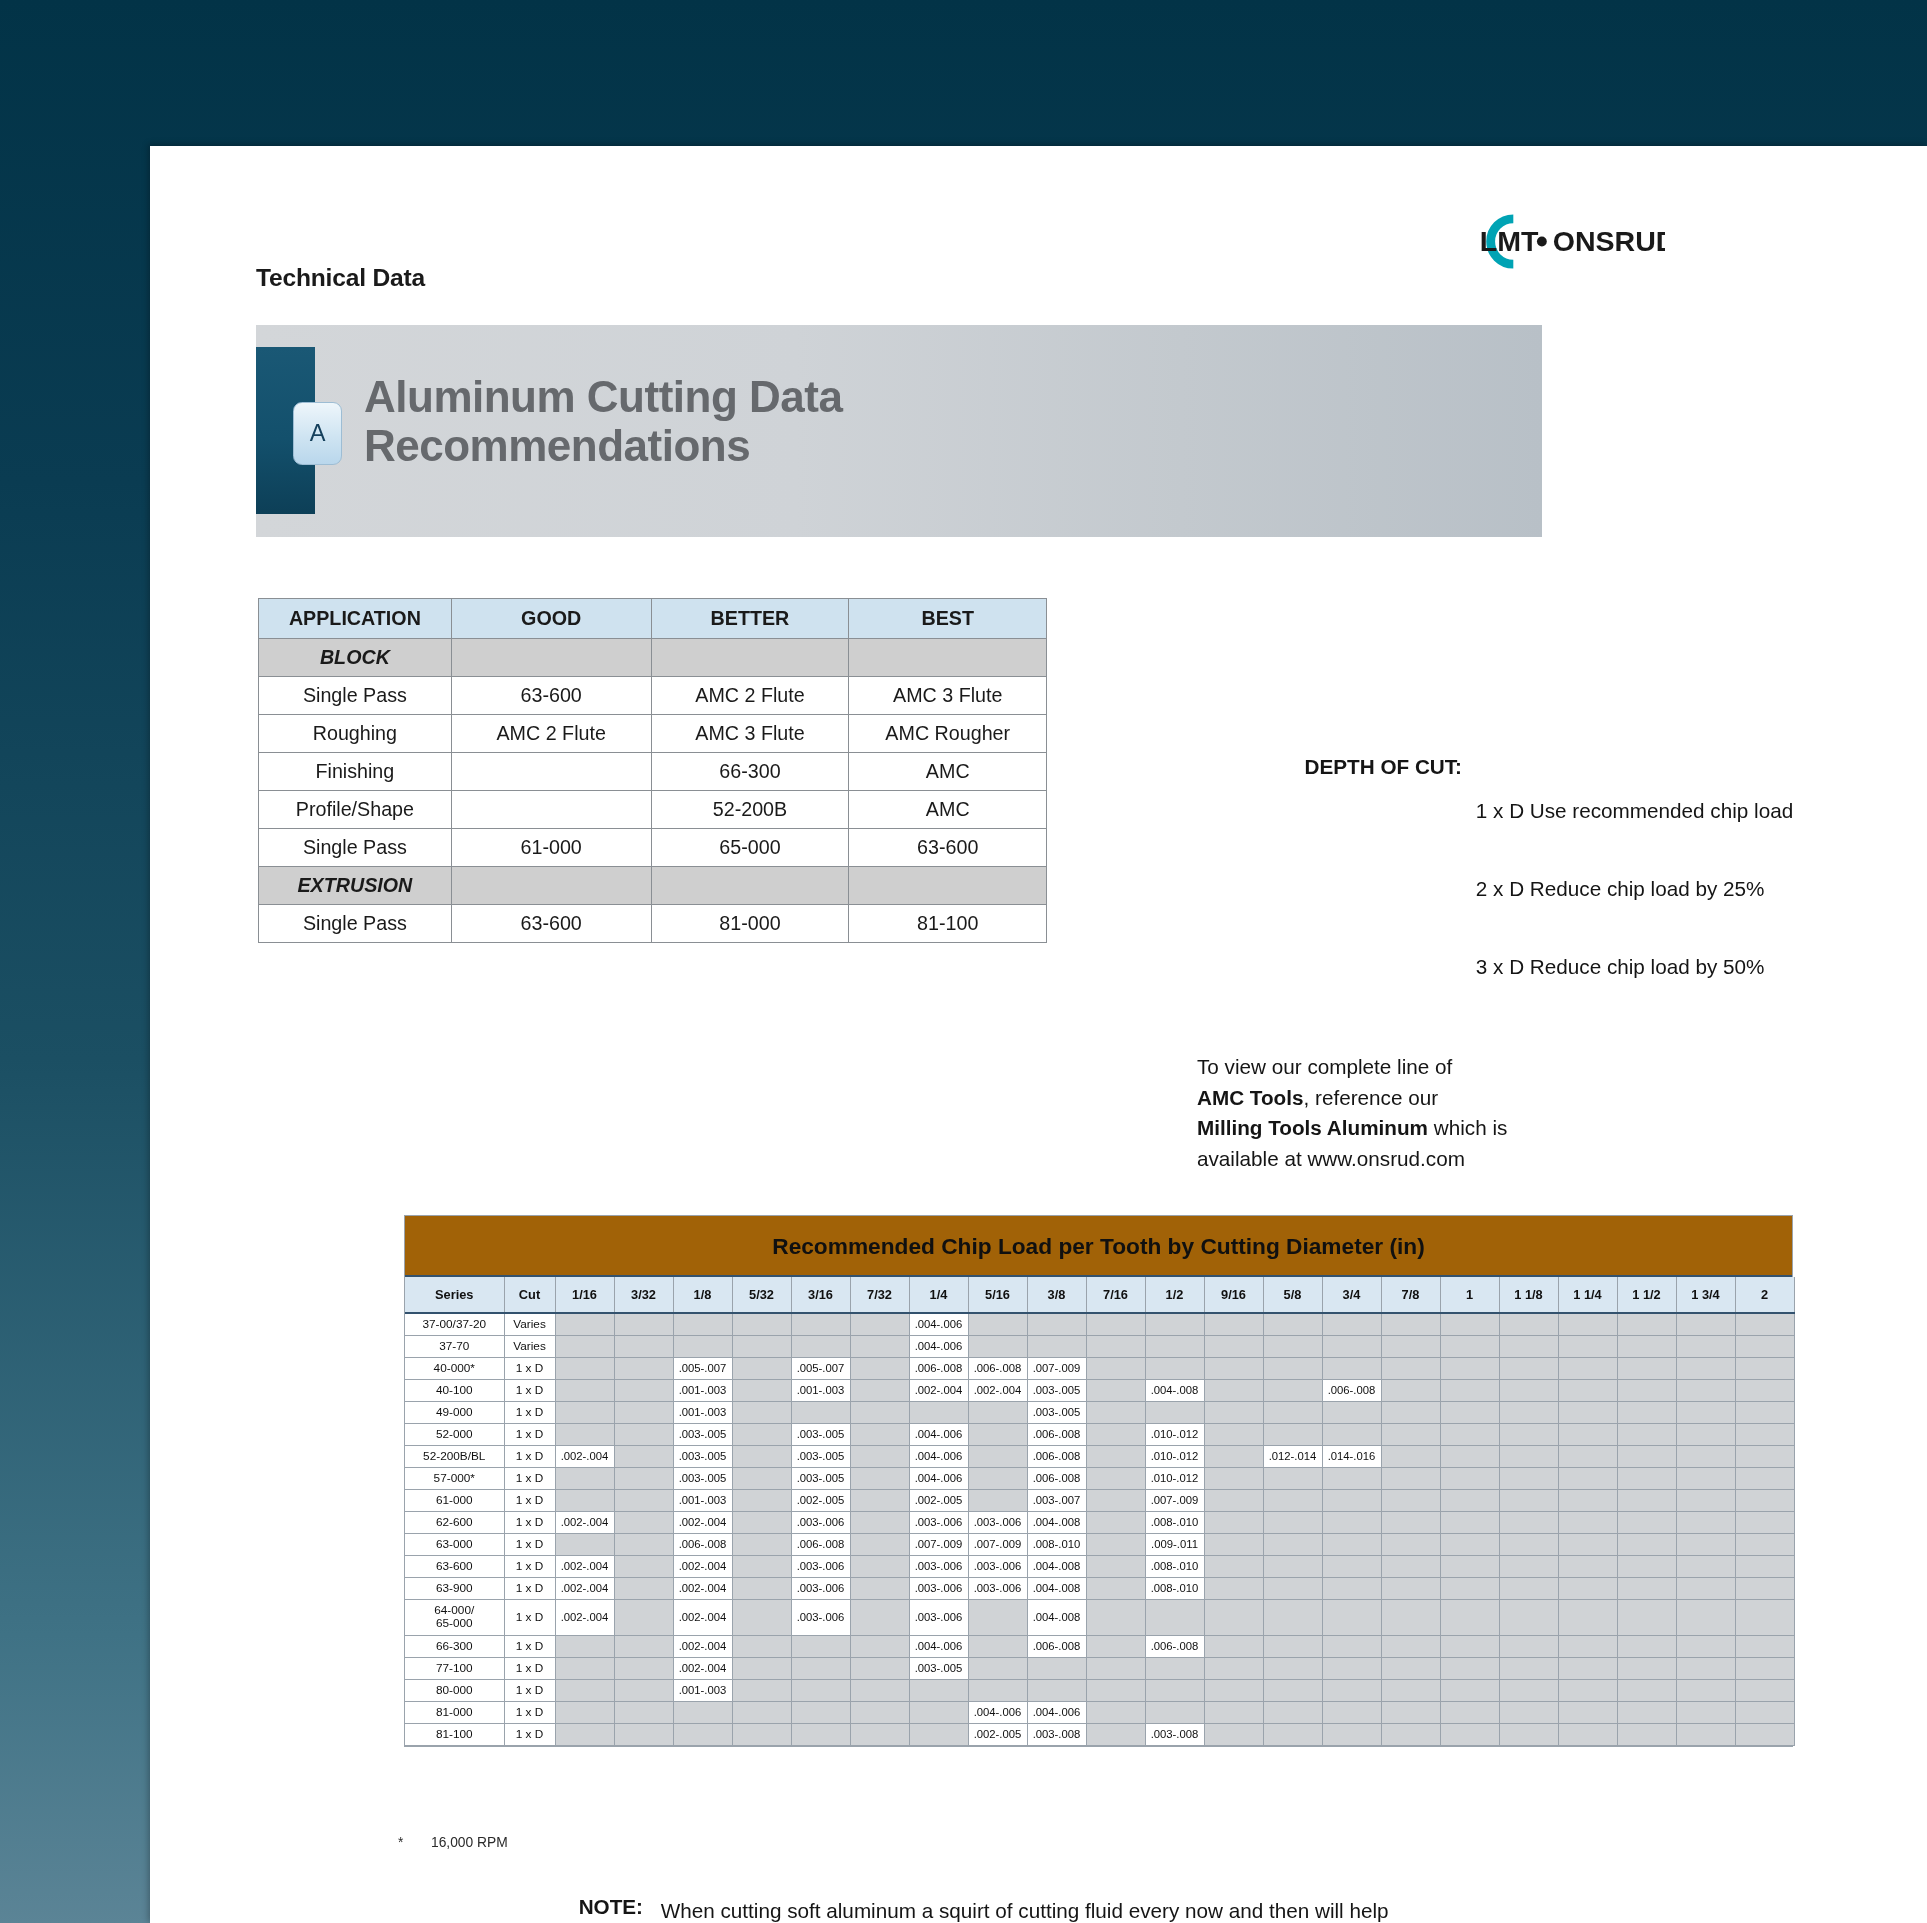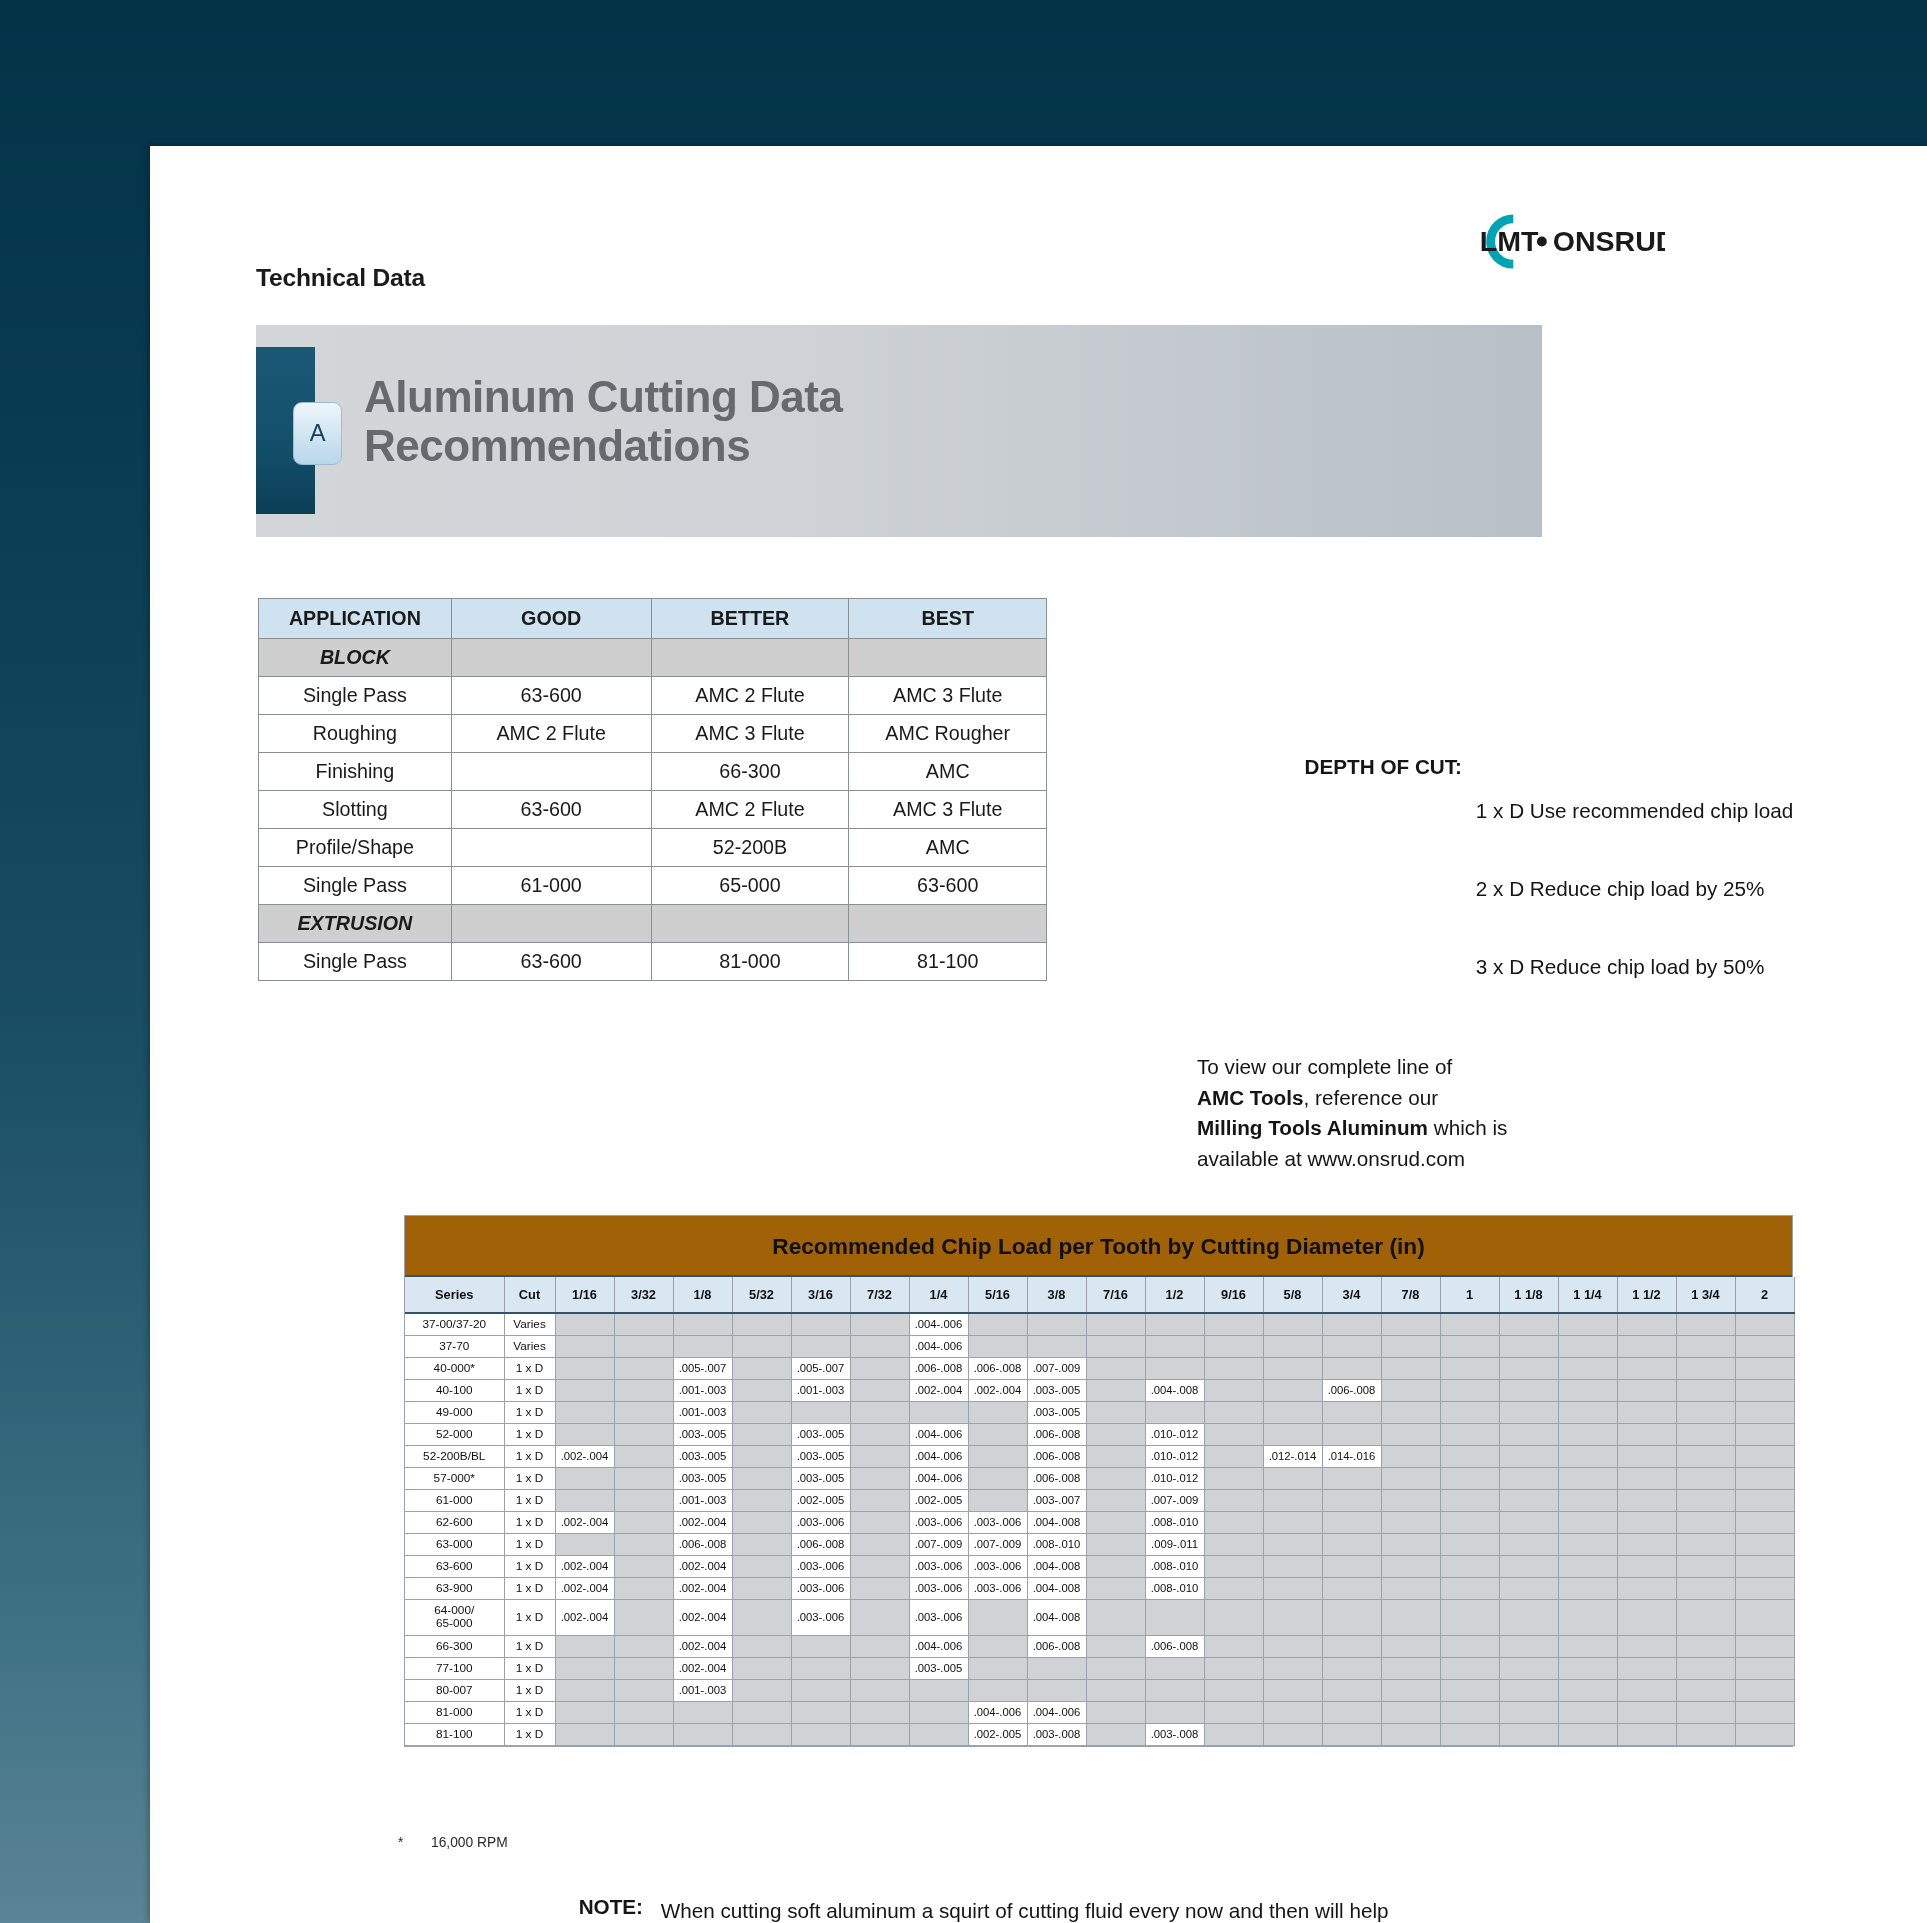--- a/index.html
+++ b/index.html
@@ -212,26 +212,20 @@
           <td>AMC 3 Flute</td>
           <td>AMC Rougher</td>
         </tr>
         <tr>
           <td>Finishing</td>
           <td></td>
           <td>66-300</td>
           <td>AMC</td>
         </tr>
         <tr>
-          <td>Slotting</td>
-          <td>63-600</td>
-          <td>AMC 2 Flute</td>
-          <td>AMC 3 Flute</td>
-        </tr>
-        <tr>
           <td>Profile/Shape</td>
           <td></td>
           <td>52-200B</td>
           <td>AMC</td>
         </tr>
         <tr>
           <td>Single Pass</td>
           <td>61-000</td>
           <td>65-000</td>
           <td>63-600</td>
@@ -723,21 +717,21 @@
             <td></td>
             <td></td>
             <td></td>
             <td></td>
             <td></td>
             <td></td>
             <td></td>
             <td></td>
           </tr>
           <tr>
-            <td class="series">80-007</td>
+            <td class="series">80-000</td>
             <td class="cut">1 x D</td>
             <td></td>
             <td></td>
             <td class="filled">.001-.003</td>
             <td></td>
             <td></td>
             <td></td>
             <td></td>
             <td></td>
             <td></td>

